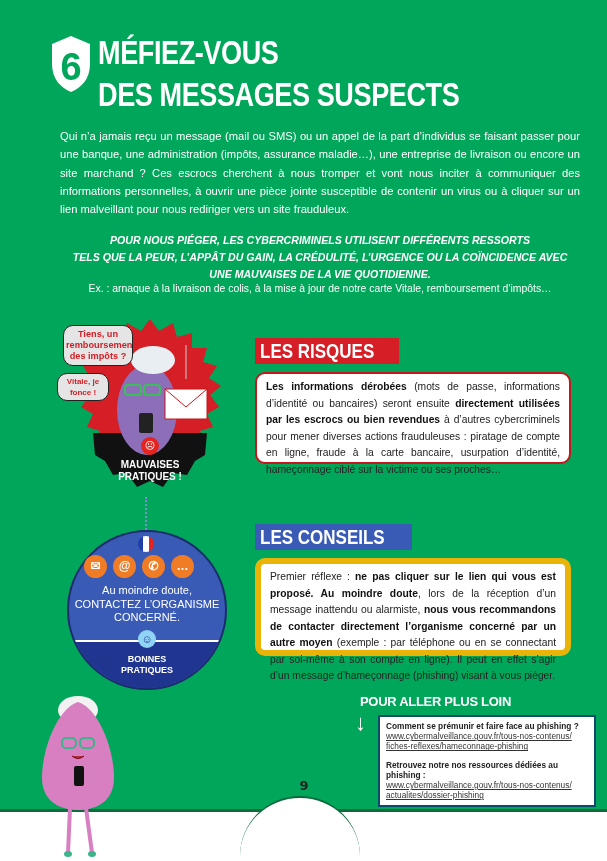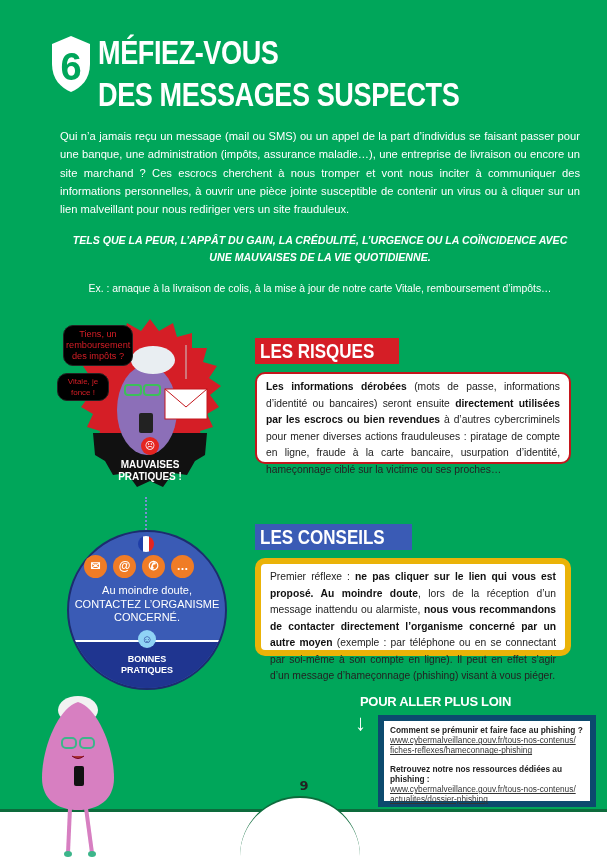--- a/index.html
+++ b/index.html
@@ -43,22 +43,22 @@
     font-size: 10.6px; line-height: 17px; text-align: center;
   }
   .example {
     position: absolute; left: 60px; top: 283px; width: 520px; color: #ffffff;
     font-family: "Liberation Sans", sans-serif; font-size: 10.4px; text-align: center;
   }
 
   
   .bad-badge { position: absolute; left: 55px; top: 315px; width: 190px; height: 180px; }
   .bubble {
-    position: absolute; background: #000000; border: 1.5px solid #222; border-radius: 10px;
-    color: #d51e26; font-family: "Liberation Sans", sans-serif; font-weight: normal;
+    position: absolute; background: #e5e5e5; border: 1.5px solid #222; border-radius: 10px;
+    color: #d51e26; font-family: "Liberation Sans", sans-serif; font-weight: bold;
     text-align: center; line-height: 11px;
   }
   .bubble-1 { left: 8px; top: 10px; width: 70px; padding: 3px 2px; font-size: 9.2px; }
   .bubble-2 { left: 2px; top: 58px; width: 52px; padding: 2px 2px; font-size: 8px; }
   .bad-label {
     position: absolute; left: 55px; top: 144px; width: 80px; text-align: center;
     color: #fff; font-weight: bold; font-size: 10px; line-height: 12px;
   }
   .bad-emoji {
     position: absolute; left: 86px; top: 122px; width: 18px; height: 18px; border-radius: 50%;
@@ -123,21 +123,21 @@
   .text-box b { color: #111; }
 
   
   .further-title {
     position: absolute; left: 360px; top: 694px; color: #fff; font-weight: bold;
     font-size: 13px; letter-spacing: -0.3px;
   }
   .arrow { position: absolute; left: 355px; top: 712px; color: #fff; font-size: 22px; line-height: 22px; }
   .further-box {
     position: absolute; left: 378px; top: 715px; width: 218px; height: 92px; background: #fff;
-    border: 6px solid #0c4a6e; padding: 4px 6px; font-size: 8.3px; line-height: 10.2px; color: #222;
+    border: 2px solid #0c4a6e; padding: 4px 6px; font-size: 8.3px; line-height: 10.2px; color: #222;
   }
   .further-box .q { font-weight: bold; }
   .further-box .link { text-decoration: underline; color: #333; display: block; }
   .further-box .gap { height: 8px; }
 
   
   .mascot { position: absolute; left: 30px; top: 688px; width: 90px; height: 170px; }
 </style>
 </head>
 <body>
@@ -151,20 +151,21 @@
   <text x="21" y="46" text-anchor="middle" font-family="Liberation Sans, sans-serif" font-weight="bold" font-size="38" fill="#00a65a">6</text>
 </svg>
 <div class="title">
   <div>MÉFIEZ-VOUS</div>
   <div>DES MESSAGES SUSPECTS</div>
 </div>
 
 <p class="intro">Qui n’a jamais reçu un message (mail ou SMS) ou un appel de la part d’individus se faisant passer pour une banque, une administration (impôts, assurance maladie…), une entreprise de livraison ou encore un site marchand ? Ces escrocs cherchent à nous tromper et vont nous inciter à communiquer des informations personnelles, à ouvrir une pièce jointe susceptible de contenir un virus ou à cliquer sur un lien malveillant pour nous rediriger vers un site frauduleux.</p>
 
 <div class="callout">
+  <div>POUR NOUS PIÉGER, LES CYBERCRIMINELS UTILISENT DIFFÉRENTS RESSORTS</div>
   <div>TELS QUE LA PEUR, L’APPÂT DU GAIN, LA CRÉDULITÉ, L’URGENCE OU LA COÏNCIDENCE AVEC</div>
   <div>UNE MAUVAISES DE LA VIE QUOTIDIENNE.</div>
 </div>
 <div class="example">Ex. : arnaque à la livraison de colis, à la mise à jour de notre carte Vitale, remboursement d’impôts…</div>
 
 <div class="bad-badge">
   <svg width="190" height="180" viewBox="0 0 190 180" style="position:absolute;left:0;top:0;">
     <polygon points="95,4 104,16 118,8 122,22 137,18 137,33 152,33 148,47 162,51 154,63 166,71 155,80 164,92 152,99 158,112 145,116 148,130 135,131 134,145 121,142 116,156 104,149 95,162 86,149 74,156 69,142 56,145 55,131 42,130 45,116 32,112 38,99 26,92 35,80 24,71 36,63 28,51 42,47 38,33 53,33 53,18 68,22 72,8 86,16" fill="#d51e26"></polygon>
     <path d="M38 118 L152 118 L150 140 L140 146 L132 160 L118 158 L108 172 L95 166 L82 172 L72 158 L58 160 L50 146 L40 140 Z" fill="#111"></path>
     <ellipse cx="92" cy="95" rx="30" ry="45" fill="#8c6fb8"></ellipse>

